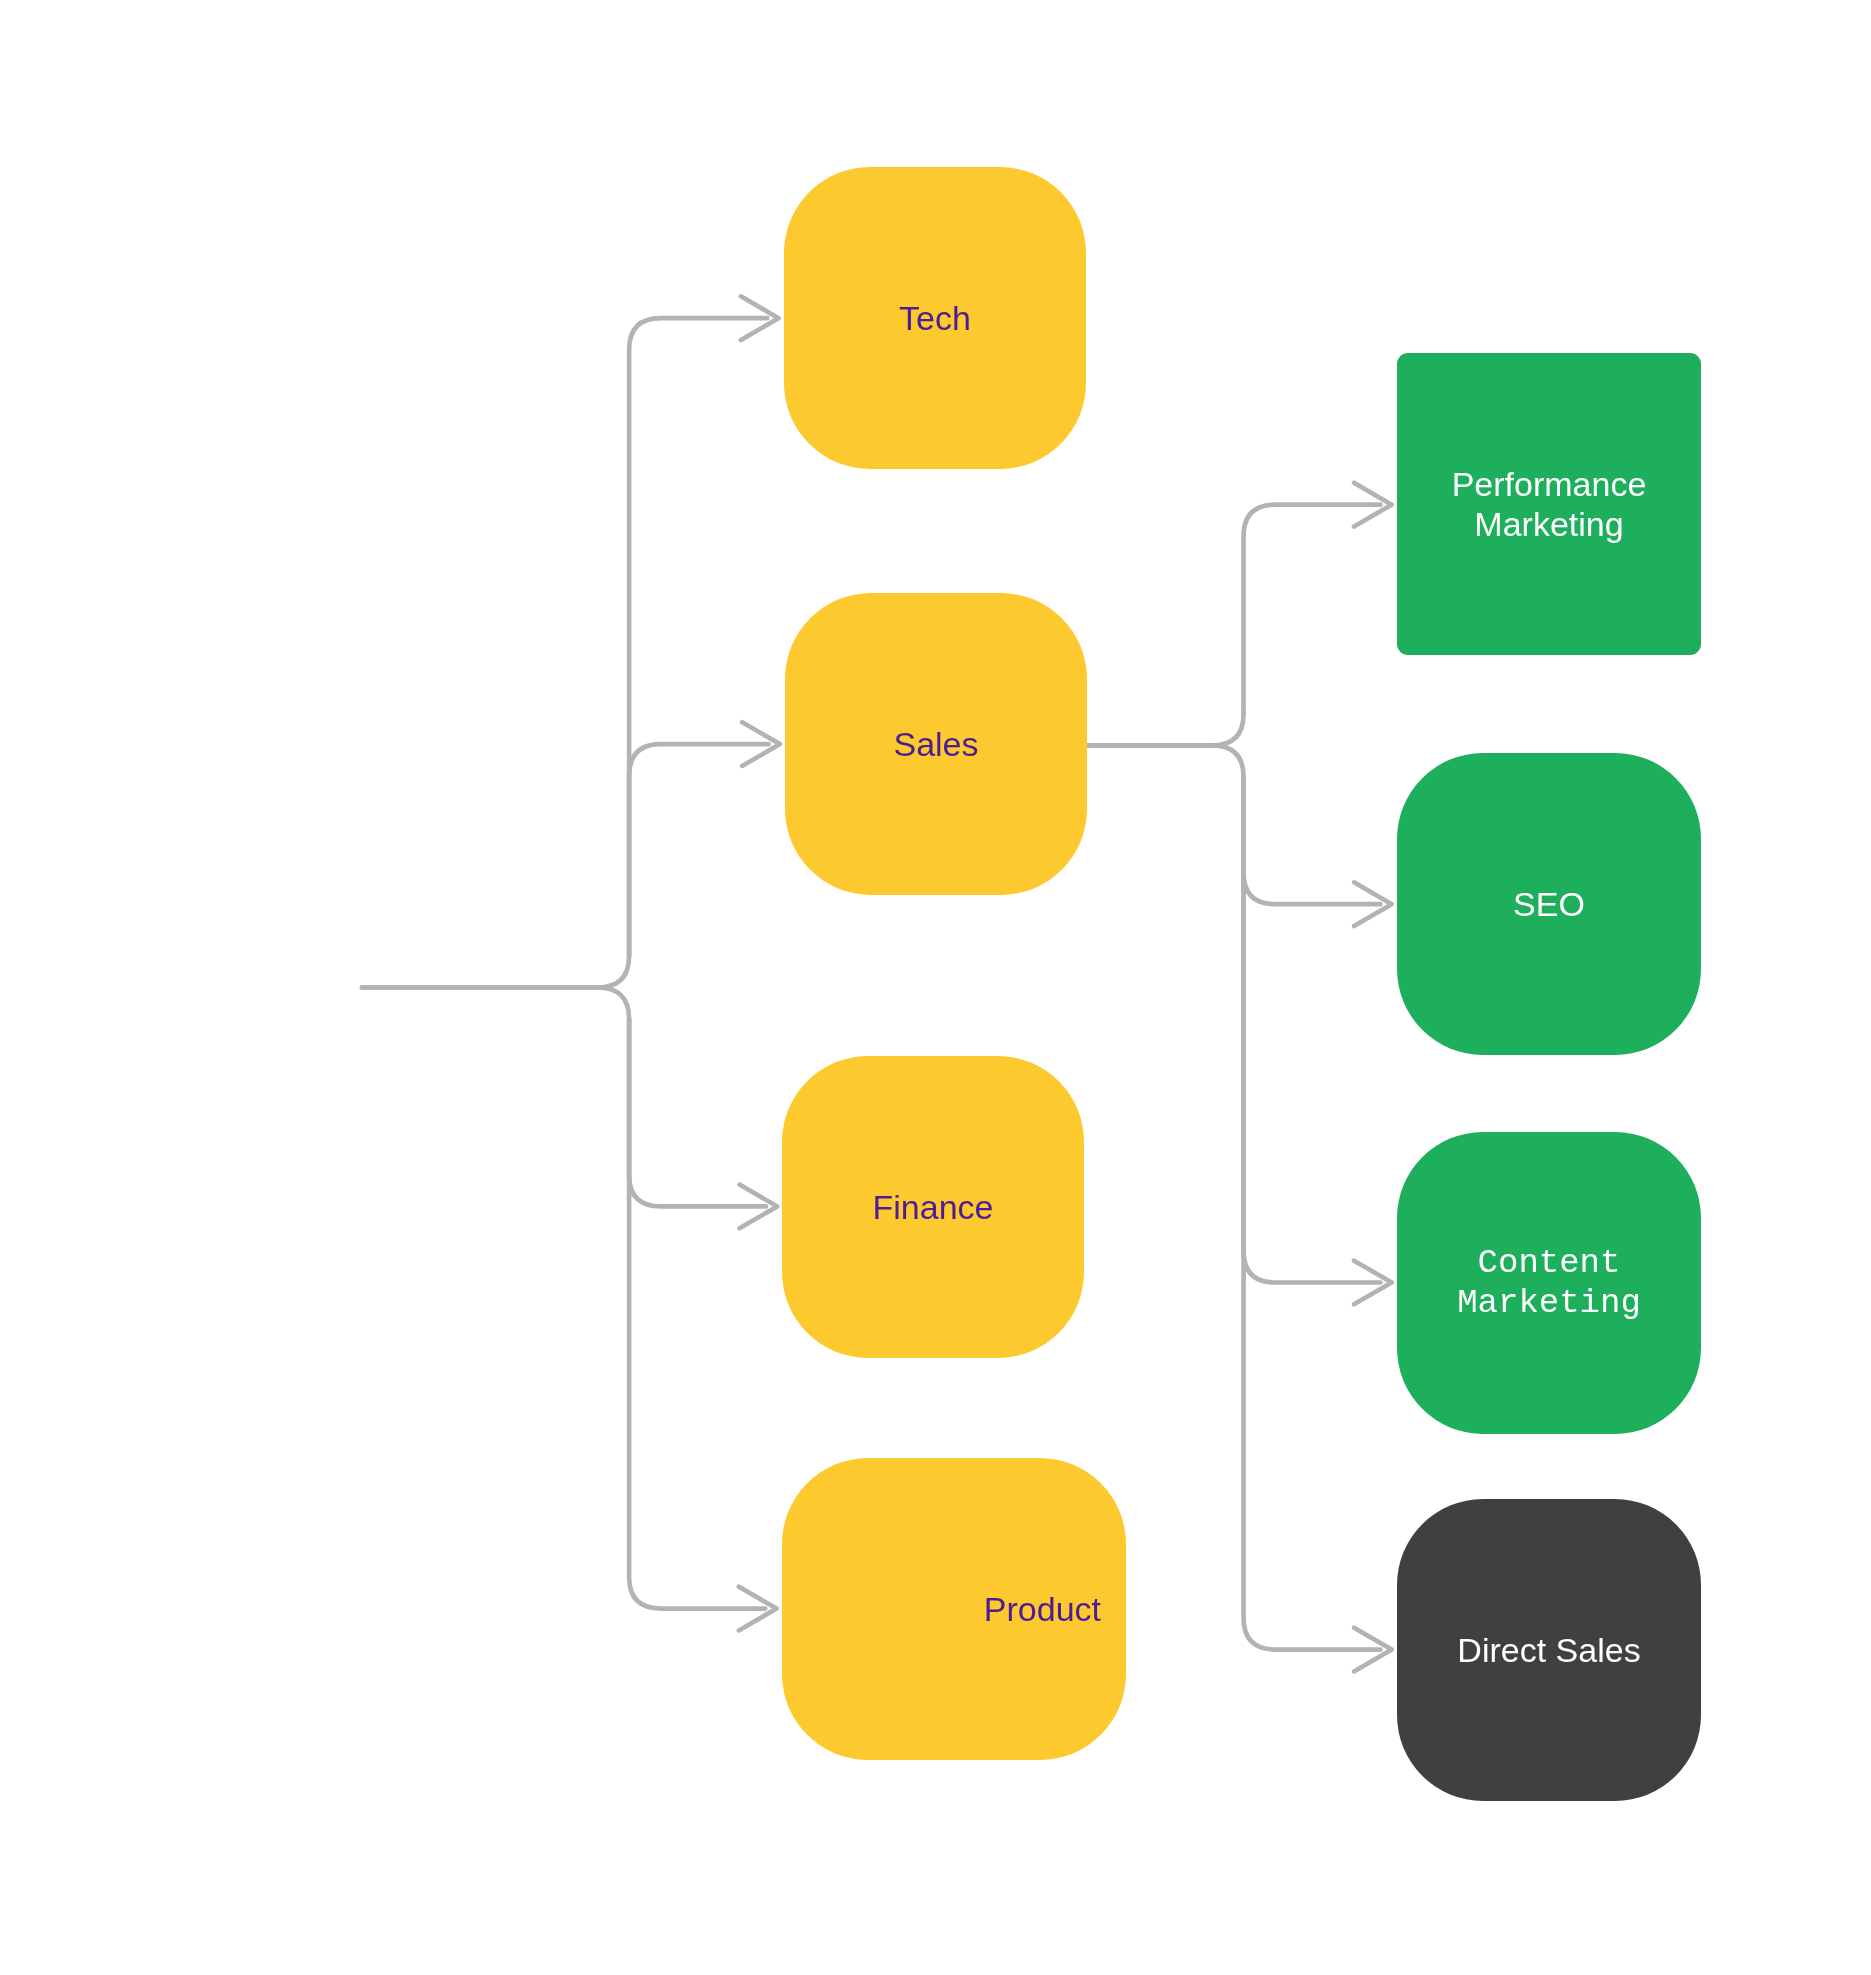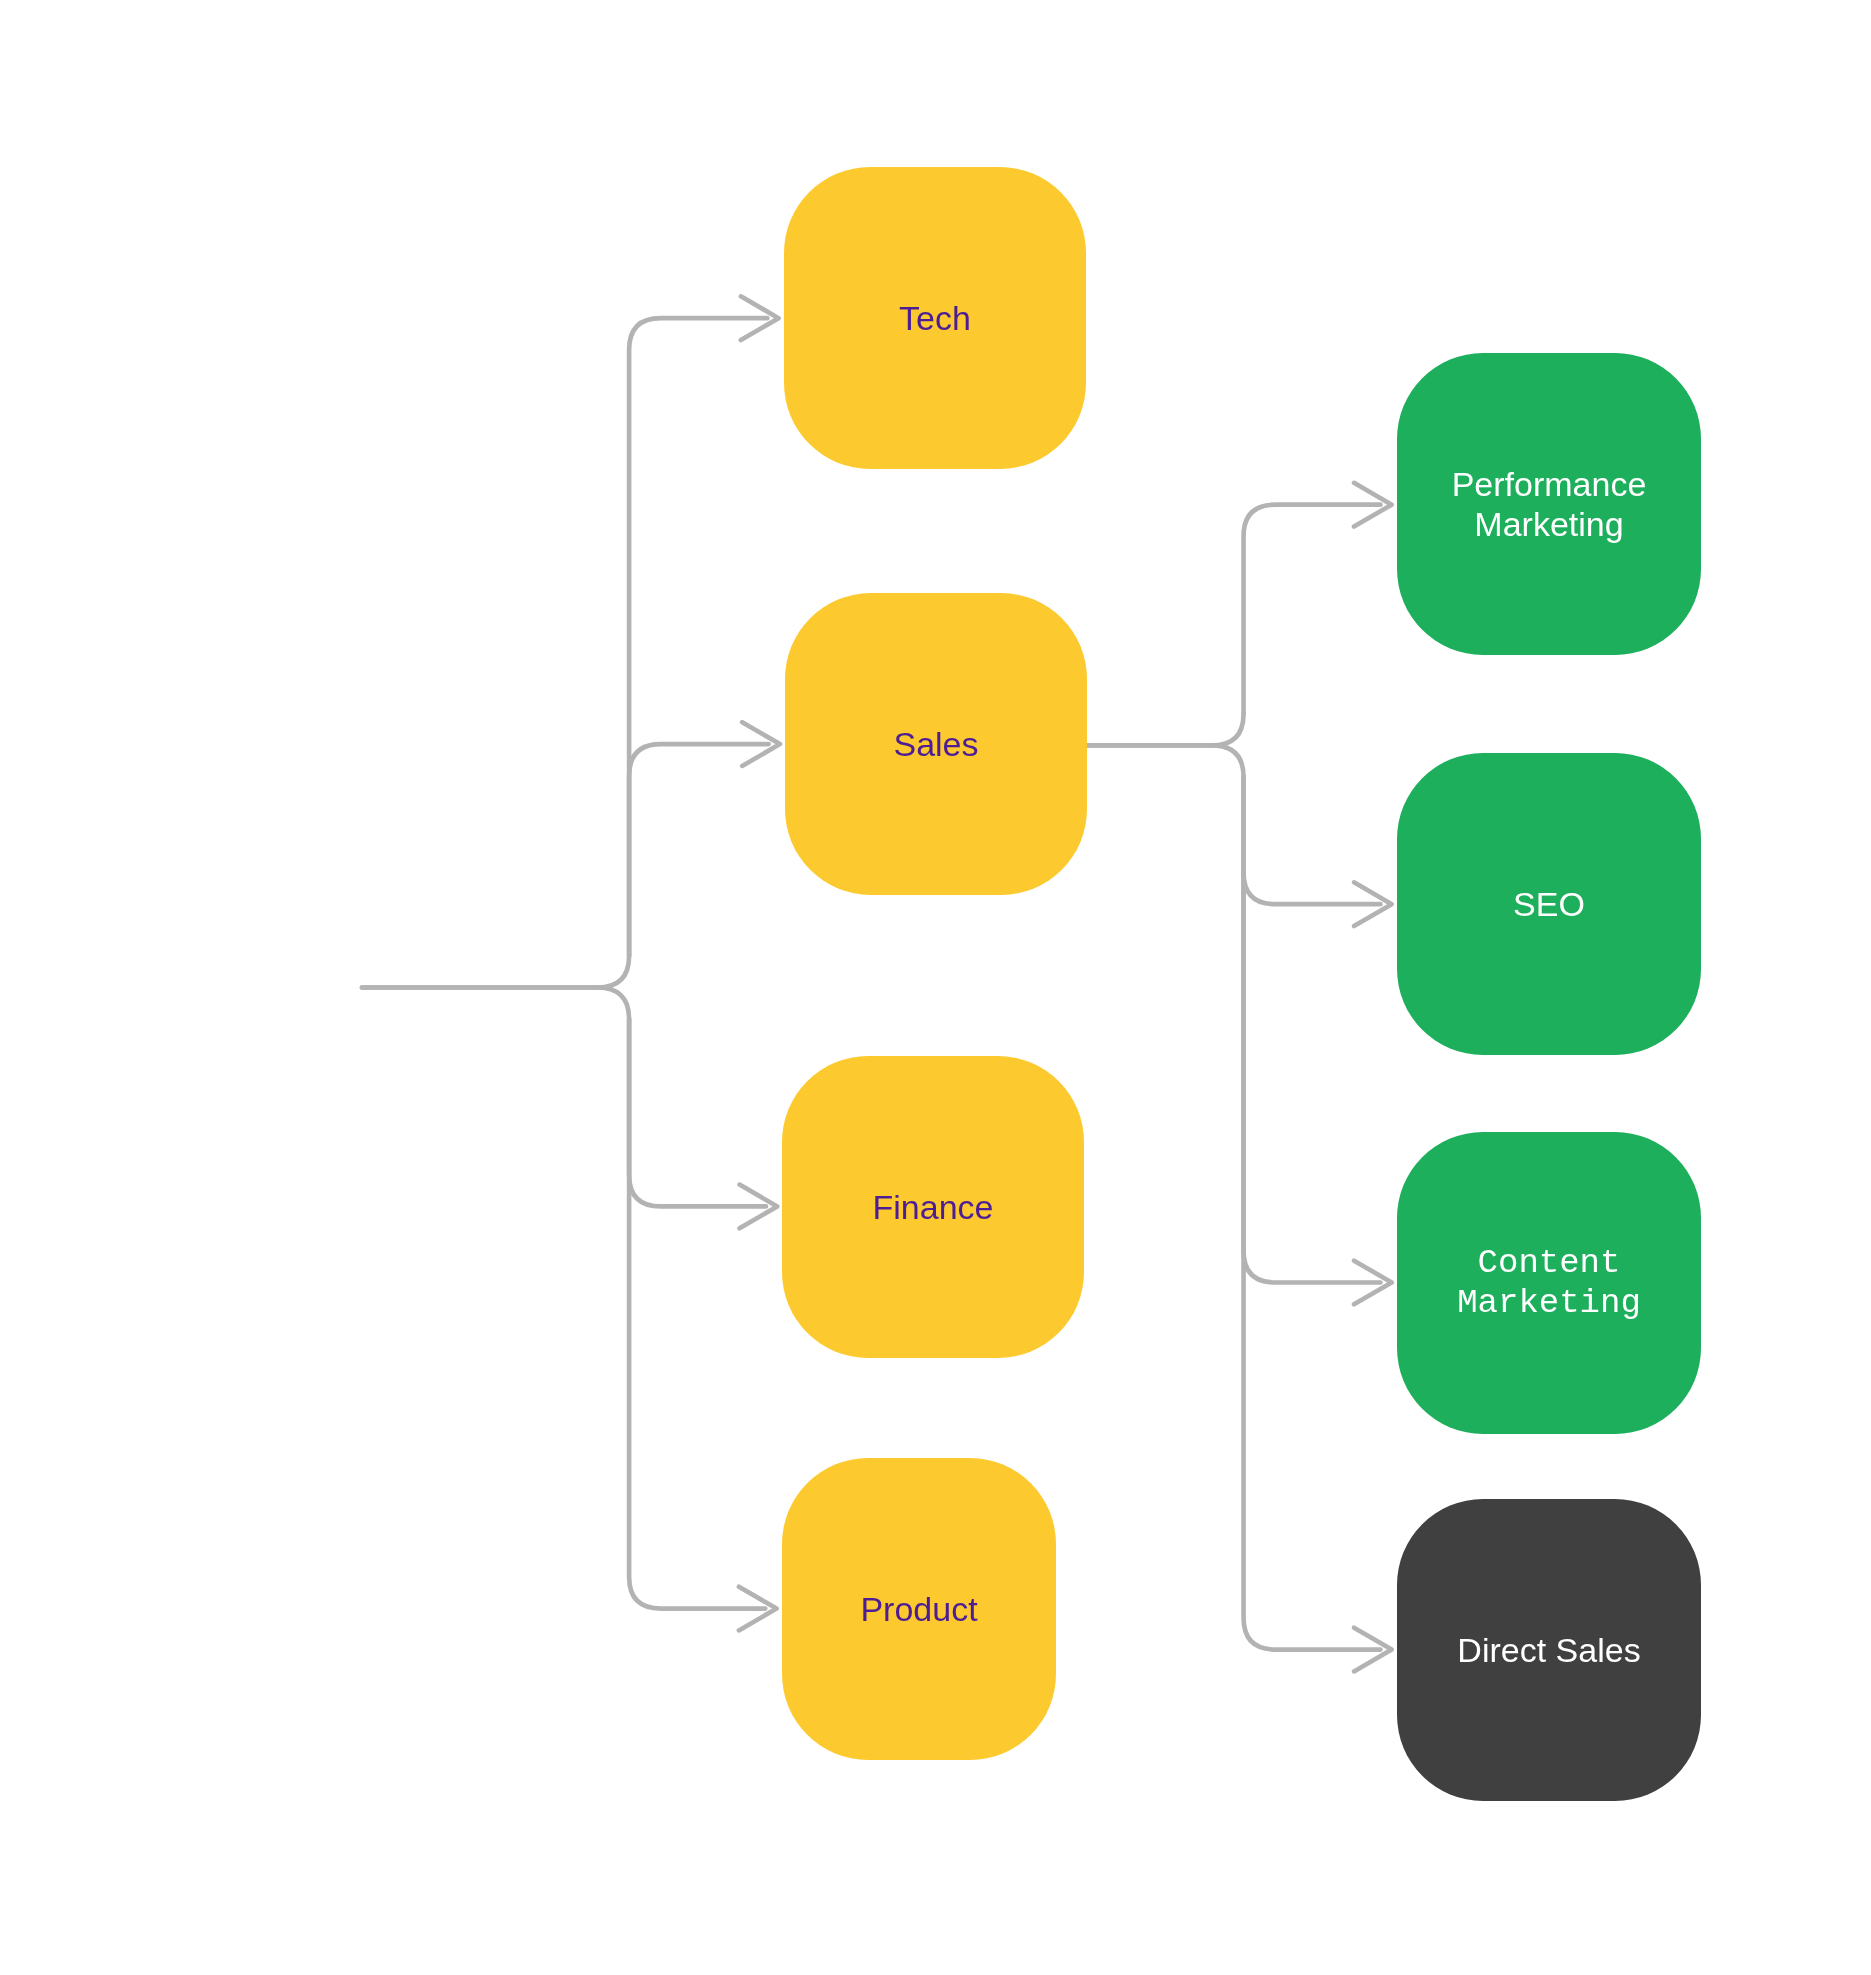--- a/index.html
+++ b/index.html
@@ -96,25 +96,25 @@
   </div>
 
   <div class="node lvl1" style="left:785px; top:593px; width:302px; height:302px; background:#fcca2e;">
     <span class="node-label">Sales</span>
   </div>
 
   <div class="node lvl1" style="left:782px; top:1056px; width:302px; height:302px; background:#fcca2e;">
     <span class="node-label">Finance</span>
   </div>
 
-  <div class="node lvl1" style="left:782px; top:1458px; width:274px; height:302px; background:#fcca2e;">
+  <div class="node lvl1" style="left:782px; top:1458px; width:344px; height:302px; background:#fcca2e;text-align:right;">
     <span class="node-label">Product</span>
   </div>
 
-  <div class="node lvl2" style="left:1397px; top:353px; width:304px; height:302px; background:#1daf5c;">
+  <div class="node lvl2" style="left:1397px; top:353px; width:304px; height:302px; background:#1daf5c;border-radius:11px;">
     <span class="node-label">Performance
 Marketing</span>
   </div>
 
   <div class="node lvl2" style="left:1397px; top:753px; width:304px; height:302px; background:#1daf5c;">
     <span class="node-label">SEO</span>
   </div>
 
   <div class="node lvl2" style="left:1397px; top:1132px; width:304px; height:302px; background:#1daf5c;font-family:Liberation Mono, monospace;">
     <span class="node-label">Content

